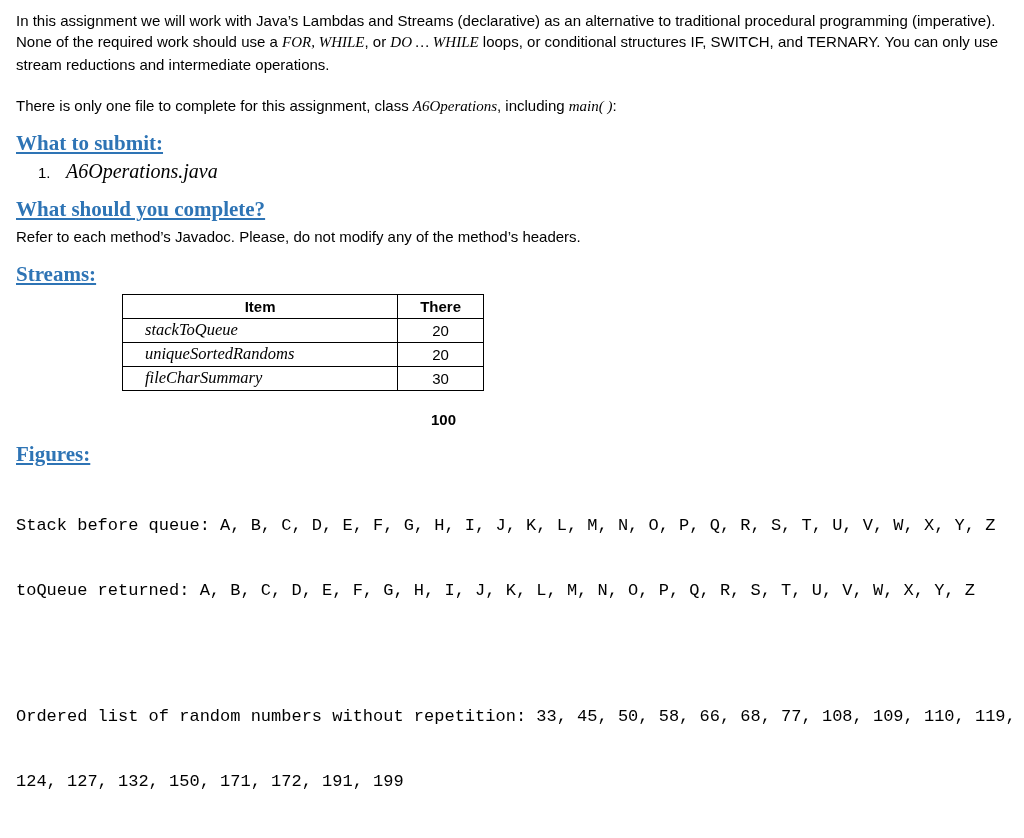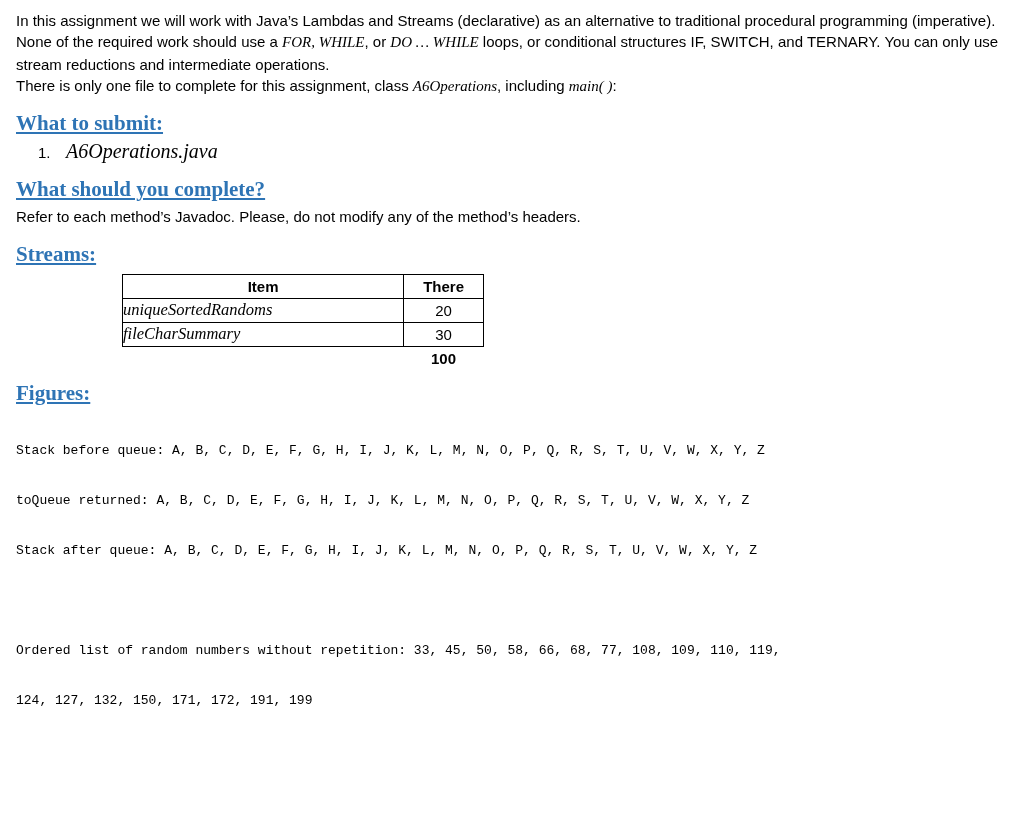--- a/index.html
+++ b/index.html
@@ -10,21 +10,21 @@
     color: #000;
     font-family: "Liberation Sans", sans-serif;
     font-size: 15px;
     overflow: hidden;
   }
   .page { padding: 8px 16px 0 16px; }
 
   p { margin: 0; }
   .body-para { line-height: 1.42; }
   .intro { margin-top: 2px; }
-  .para2 { margin-top: 0; }
+  .para2 { margin-top: 20px; }
 
   .u { }
   .mi { font-family: "Liberation Serif", serif; font-style: italic; }
 
   .heading {
     font-family: "Liberation Serif", serif;
     font-weight: bold;
     color: #2E74B5;
     font-size: 21px;
     margin: 14px 0 5px 0;
@@ -37,43 +37,43 @@
   .list-file { font-family: "Liberation Serif", serif; font-style: italic; font-size: 20px; }
 
   .table-wrap { margin: 8px 0 0 106px; width: 362px; }
   table.grading {
     border-collapse: collapse;
     width: 100%;
     font-size: 15px;
   }
   table.grading th, table.grading td {
     border: 1px solid #000;
-    padding: 1px 0;
+    padding: 1px 22px;
     height: 24px;
   }
   th.item-col { width: 282px; text-align: center; font-weight: bold; }
   th.points-col { width: 80px; text-align: center; font-weight: bold; }
   td.item-cell {
     font-family: "Liberation Serif", serif;
     font-style: italic;
     font-size: 16.5px;
     text-align: left;
   }
   td.points-cell { text-align: center; }
   .total-row {
     width: 100%;
     text-align: right;
     padding-right: 28px;
     font-weight: bold;
-    margin-top: 3px;
+    margin-top: 20px;
   }
 
   .mono {
     font-family: "Liberation Mono", monospace;
-    font-size: 13px;
+    font-size: 17px;
     line-height: 1.28;
     white-space: pre;
   }
   .mono-block { margin-top: 4px; }
   .mono-gap { margin-top: 17px; }
 </style>
 </head>
 <body>
 
 <div class="page">
@@ -95,38 +95,41 @@
   <div class="table-wrap">
     <table class="grading">
       <thead>
         <tr>
           <th class="item-col">Item</th>
           <th class="points-col">There</th>
         </tr>
       </thead>
       <tbody>
         <tr>
+          <td class="item-cell">stackToQueue</td>
+          <td class="points-cell">20</td>
+        </tr>
+        <tr>
           <td class="item-cell">uniqueSortedRandoms</td>
           <td class="points-cell">20</td>
         </tr>
         <tr>
           <td class="item-cell">fileCharSummary</td>
           <td class="points-cell">30</td>
         </tr>
       </tbody>
     </table>
     <div class="total-row">100</div>
   </div>
 
   <div class="heading">Figures:</div>
 
   <div class="mono mono-block">
     <div>Stack before queue: A, B, C, D, E, F, G, H, I, J, K, L, M, N, O, P, Q, R, S, T, U, V, W, X, Y, Z</div>
     <div>toQueue returned: A, B, C, D, E, F, G, H, I, J, K, L, M, N, O, P, Q, R, S, T, U, V, W, X, Y, Z</div>
-    <div>Stack after queue: A, B, C, D, E, F, G, H, I, J, K, L, M, N, O, P, Q, R, S, T, U, V, W, X, Y, Z</div>
   </div>
 
   <div class="mono mono-gap">
     <div>Ordered list of random numbers without repetition: 33, 45, 50, 58, 66, 68, 77, 108, 109, 110, 119,</div>
     <div>124, 127, 132, 150, 171, 172, 191, 199</div>
   </div>
 
 </div>
 
 </body></html>

